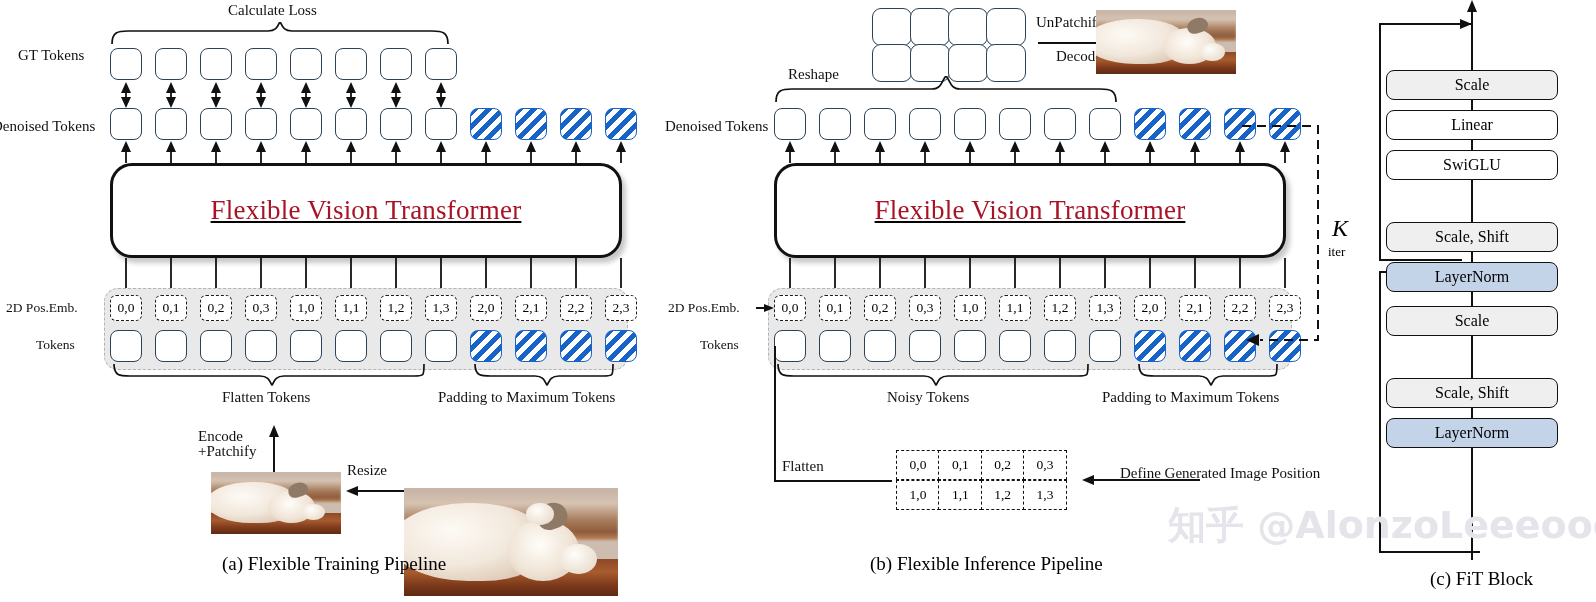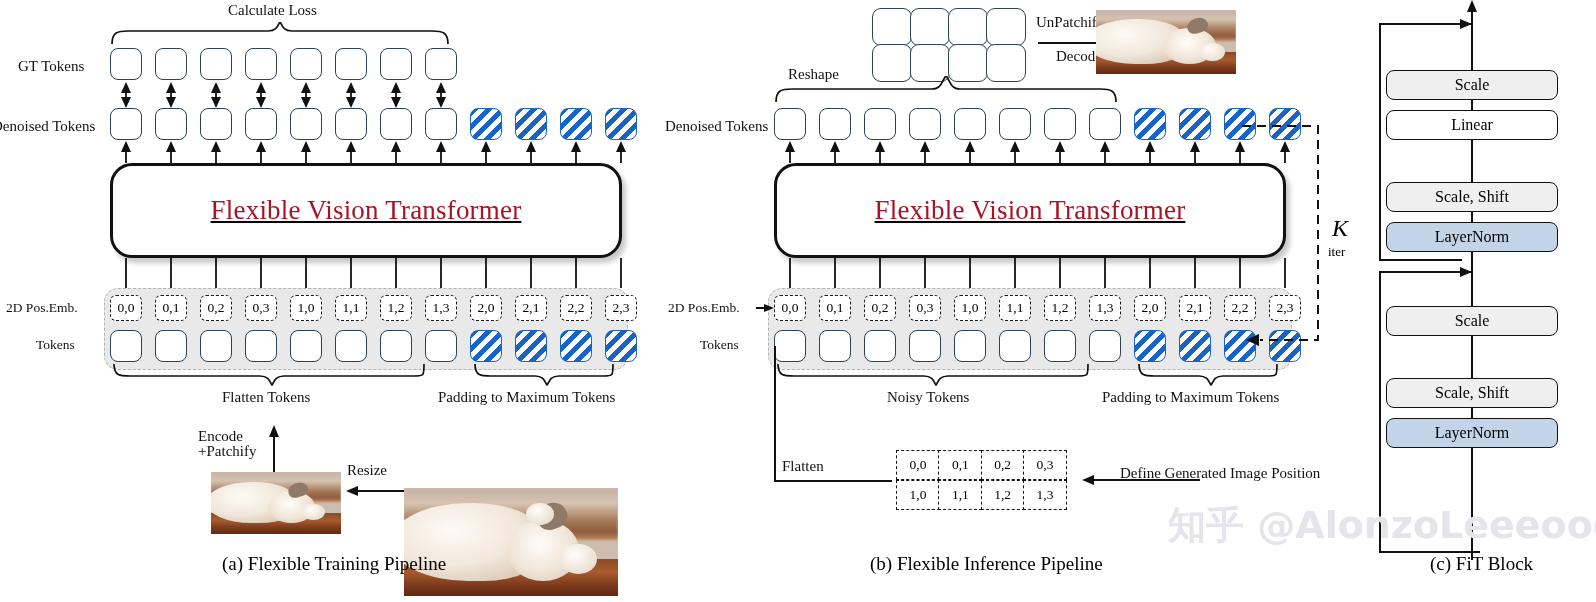--- a/index.html
+++ b/index.html
@@ -75,21 +75,21 @@
 
 <div id="root">
 
   <div class="abs" style="left:0;top:0;width:660px;height:602px;">
 
     <div class="abs lbl" style="left:228px;top:2px;font-size:15px;">Calculate Loss</div>
     <svg class="abs" style="left:110px;top:22px;" width="340" height="24">
       <path d="M2,22 C2,10 8,9 18,9 L158,9 C168,9 168,2 170,0 C172,2 172,9 182,9 L322,9 C332,9 338,10 338,22" fill="none" stroke="#111" stroke-width="1.7"></path>
     </svg>
 
-    <div class="abs lbl" style="left:18px;top:58px;">GT Tokens</div>
+    <div class="abs lbl" style="left:18px;top:47px;">GT Tokens</div>
     <div class="abs" id="a-gt-row" style="left:110px;top:48px;display:flex;gap:13px;">
         <div class="tok"></div>
         <div class="tok"></div>
         <div class="tok"></div>
         <div class="tok"></div>
         <div class="tok"></div>
         <div class="tok"></div>
         <div class="tok"></div>
         <div class="tok"></div>
       </div>
@@ -459,38 +459,41 @@
 
     <div class="abs vl" style="left:121px;top:30px;height:530px;"></div>
 
     <div class="abs" id="c-mlp" style="left:36px;top:38px;display:flex;flex-direction:column;gap:10px;">
         <div class="fitbox gray">
           <div>Scale</div>
         </div>
         <div class="fitbox ">
           <div>Linear</div>
         </div>
+        <div class="fitbox ">
+          <div>SwiGLU</div>
+        </div>
         <div class="fitbox gray">
           <div>Scale, Shift</div>
         </div>
         <div class="fitbox blue">
           <div>LayerNorm</div>
         </div>
       </div>
 
     <div class="abs" id="c-attn" style="left:36px;top:274px;display:flex;flex-direction:column;gap:10px;">
         <div class="fitbox gray">
           <div>Scale</div>
         </div>
         <div class="fitbox gray">
           <div>Scale, Shift</div>
         </div>
         <div class="fitbox blue">
           <div>LayerNorm</div>
         </div>
       </div>
 
-    <div class="abs caption" style="left:80px;top:553px;">(c) FiT Block</div>
+    <div class="abs caption" style="left:80px;top:568px;">(c) FiT Block</div>
   </div>
 
   <div class="abs wm" style="left:1168px;top:500px;font-size:38px;">知乎 @AlonzoLeeeooo</div>
 
 </div>
 
 </body></html>

